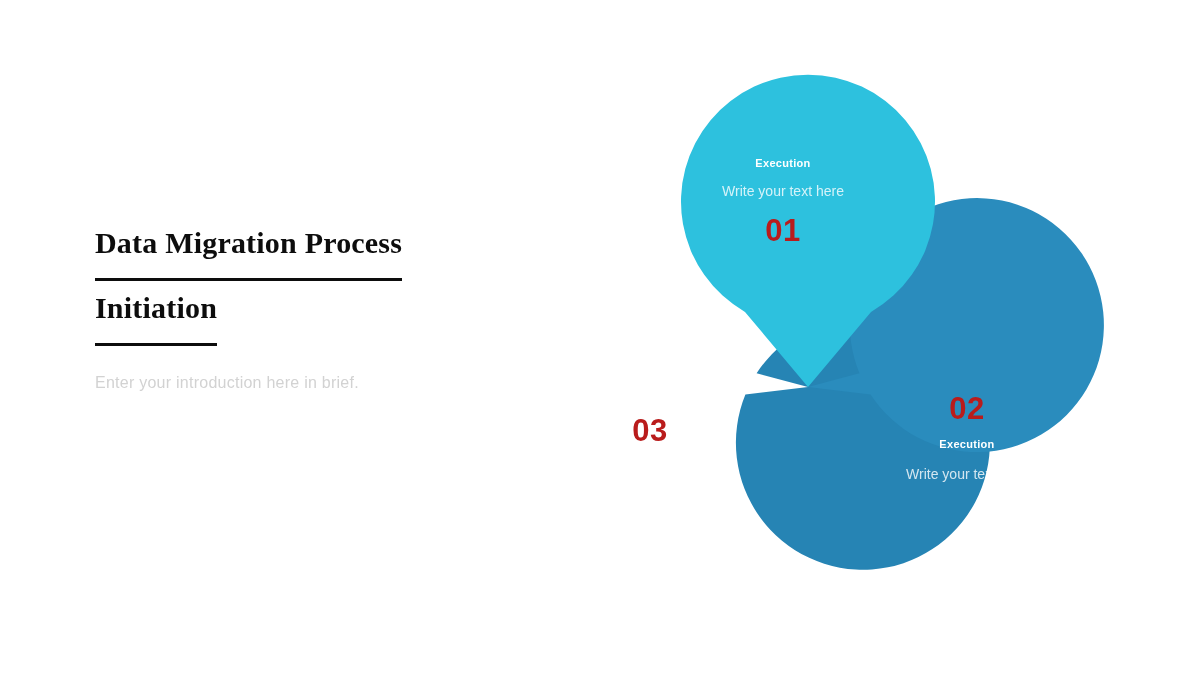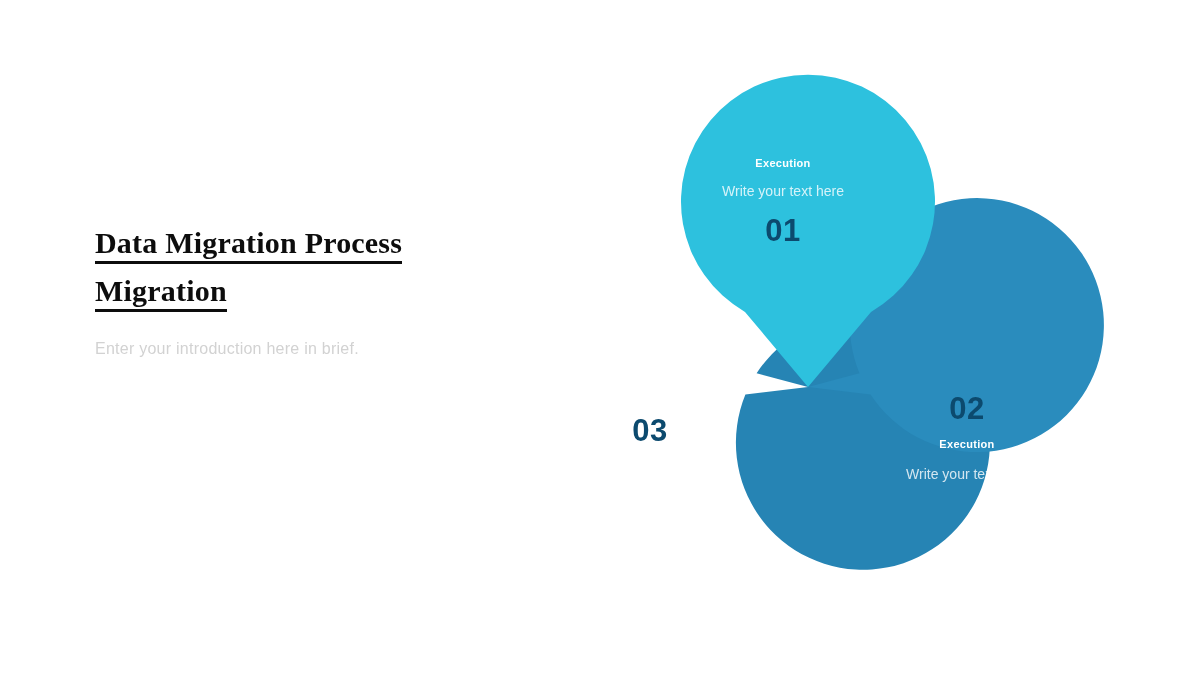--- a/index.html
+++ b/index.html
@@ -32,21 +32,21 @@
   }
 
   .title-line {
     font-family: "Liberation Serif", serif;
     font-weight: bold;
     font-size: 30px;
     line-height: 1.0;
     color: #0d0d0d;
     letter-spacing: 0.2px;
     display: inline-block;
-    padding-bottom: 3px;
+    padding-bottom: 20px;
     border-bottom: 3px solid #0d0d0d;
     margin-bottom: 12px;
     white-space: nowrap;
   }
   .title-row { line-height: 0; }
 
   #subtitle {
     margin-top: 16px;
     font-family: "Liberation Sans", sans-serif;
     font-size: 16px;
@@ -75,21 +75,21 @@
     text-align: center;
     color: #ffffff;
     pointer-events: none;
   }
   .petal-num {
     font-family: "Liberation Sans", sans-serif;
     font-weight: bold;
     font-size: 31px;
     letter-spacing: 0.5px;
     line-height: 1;
-    color: #0c4a6e;
+    color: #b91c1c;
   }
   .petal-label {
     font-family: "Liberation Sans", sans-serif;
     font-weight: bold;
     font-size: 11px;
     letter-spacing: 0.3px;
     line-height: 1;
     color: #ffffff;
   }
   .petal-body {
@@ -130,21 +130,21 @@
 </head>
 <body>
 
 <div id="slide">
 
   <div id="text-block">
     <div class="title-row">
       <div class="title-line">Data Migration Process</div>
     </div>
     <div class="title-row">
-      <div class="title-line">Migration</div>
+      <div class="title-line">Initiation</div>
     </div>
     <div id="subtitle">Enter your introduction here in brief.</div>
   </div>
 
   <div id="diagram">
 
     <svg viewBox="0 0 680 600" xmlns="http://www.w3.org/2000/svg">
 
       <g>
         <path id="shape-3" d="M 328 347

